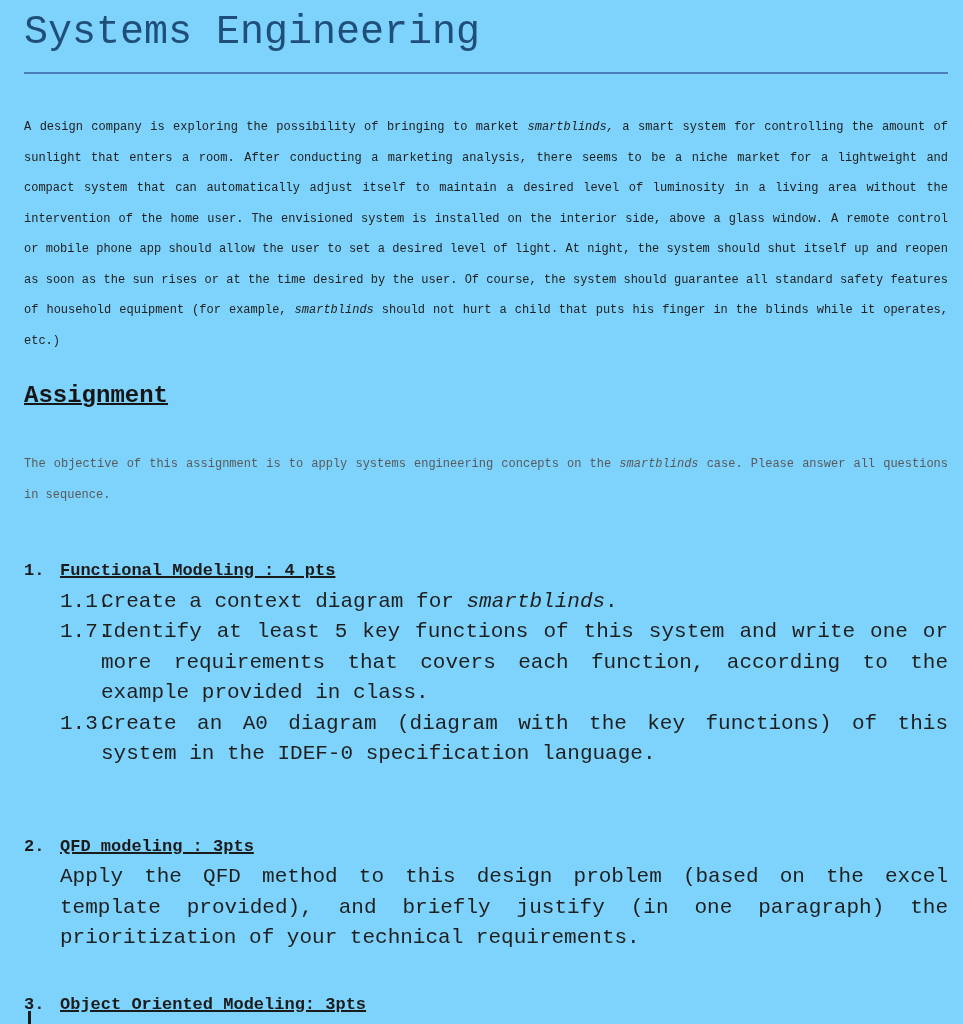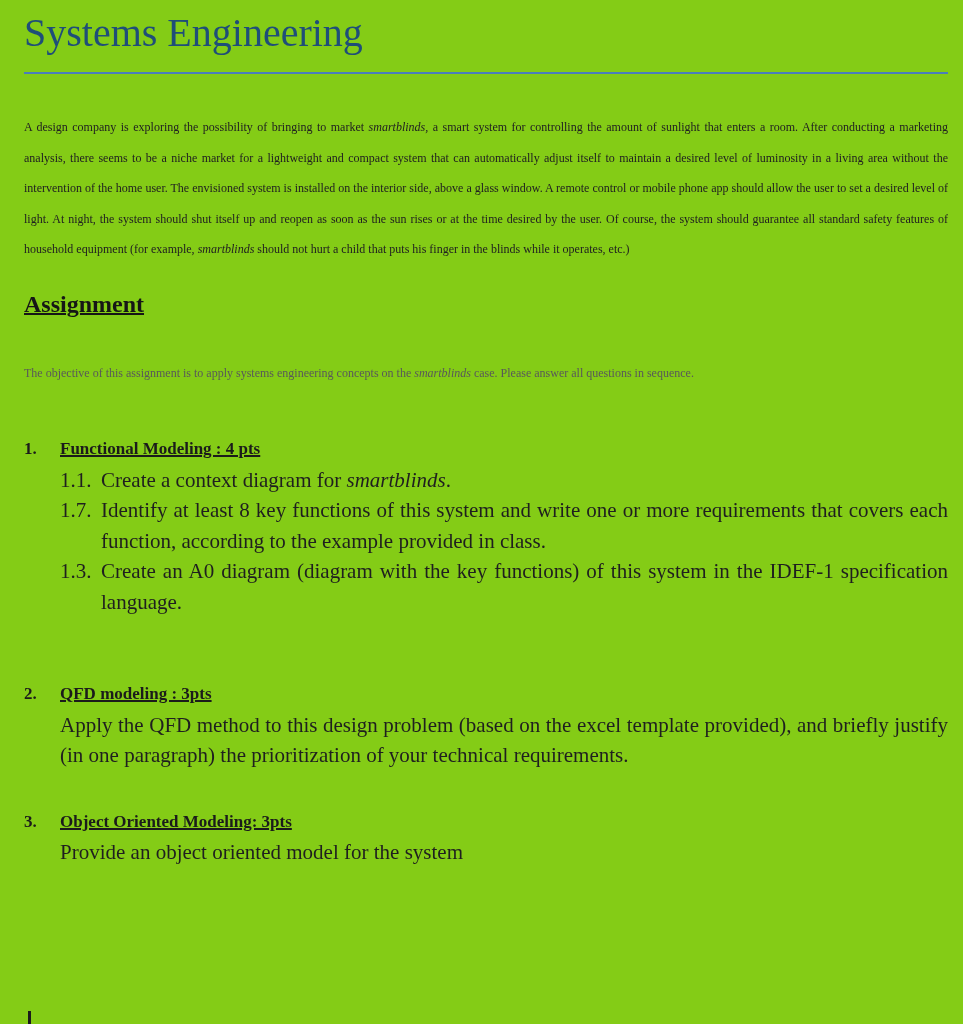--- a/index.html
+++ b/index.html
@@ -1,22 +1,22 @@
 <!DOCTYPE html>
 <html><head>
 <meta charset="utf-8">
 <style>
   html, body { margin: 0; padding: 0; background: #ffffff; }
   .page {
     position: relative;
     width: 963px;
     height: 1024px;
     box-sizing: border-box;
-    background: #84cc16;
-    font-family: Liberation Serif, serif;
+    background: #7dd3fc;
+    font-family: Liberation Mono, monospace;
     padding: 10px 15px 0 24px;
     overflow: hidden;
   }
   .doc-title {
     margin: 0;
     font-size: 40px;
     line-height: 46px;
     font-weight: 400;
     color: #1F4E79;
   }
@@ -112,25 +112,25 @@
       <div class="q-head">
         <span class="q-num">1.</span>
         <span class="q-title">Functional Modeling : 4 pts</span>
       </div>
       <div class="subitem">
         <span class="sub-num">1.1.</span>
         <span class="sub-text"><span>Create a context diagram for </span><span class="it">smartblinds</span><span>.</span></span>
       </div>
       <div class="subitem">
         <span class="sub-num">1.7.</span>
-        <span class="sub-text">Identify at least 8 key functions of this system and write one or more requirements that covers each function, according to the example provided in class.</span>
+        <span class="sub-text">Identify at least 5 key functions of this system and write one or more requirements that covers each function, according to the example provided in class.</span>
       </div>
       <div class="subitem">
         <span class="sub-num">1.3.</span>
-        <span class="sub-text">Create an A0 diagram (diagram with the key functions) of this system in the IDEF-1 specification language.</span>
+        <span class="sub-text">Create an A0 diagram (diagram with the key functions) of this system in the IDEF-0 specification language.</span>
       </div>
     </div>
 
     <div class="q-item item-2">
       <div class="q-head">
         <span class="q-num">2.</span>
         <span class="q-title">QFD modeling : 3pts</span>
       </div>
       <div class="q-body">Apply the QFD method to this design problem (based on the excel template provided), and briefly justify (in one paragraph) the prioritization of your technical requirements.</div>
     </div>

